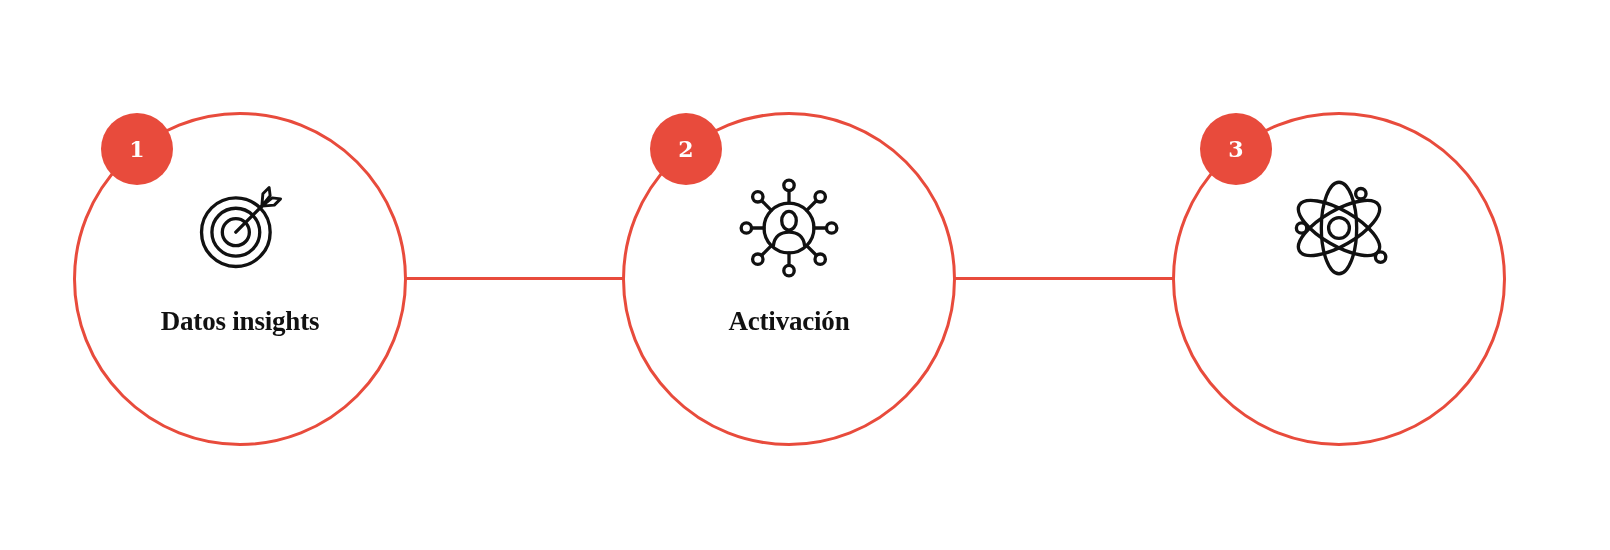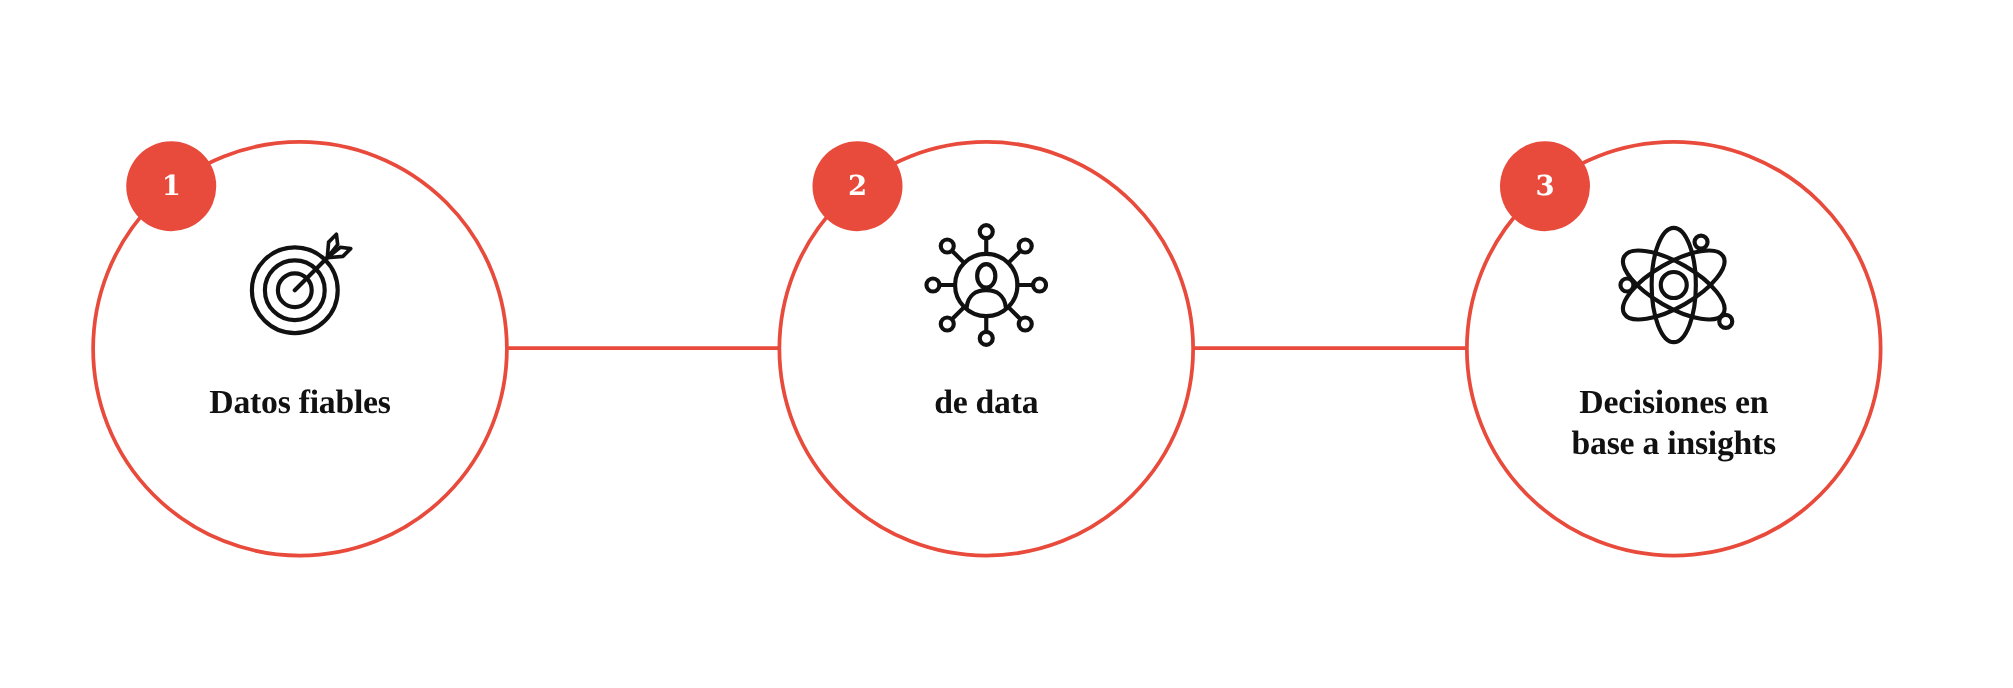--- a/index.html
+++ b/index.html
@@ -93,21 +93,21 @@
       <svg viewBox="0 0 100 100" fill="none" stroke="#111" stroke-width="3.2" stroke-linecap="round" stroke-linejoin="round">
         <circle cx="46" cy="54" r="33"></circle>
         <circle cx="46" cy="54" r="23"></circle>
         <circle cx="46" cy="54" r="13"></circle>
         <line x1="46" y1="54" x2="76" y2="24"></line>
         <path d="M71 29 L72 17 L78 11 L79 19 Z" stroke-width="2.8"></path>
         <path d="M71 29 L83 28 L89 22 L81 21 Z" stroke-width="2.8"></path>
       </svg>
     </div>
     <div class="label">
-      <span>Datos fiables</span>
+      <span>Datos insights</span>
     </div>
   </div>
 
   <div class="step" style="left:622px;">
     <div class="ring"></div>
     <div class="badge">2</div>
     <div class="icon">
       <svg viewBox="0 0 100 100" fill="none" stroke="#111" stroke-width="3.2" stroke-linecap="round" stroke-linejoin="round">
         <circle cx="50" cy="50" r="24"></circle>
         <ellipse cx="50" cy="43" rx="7" ry="9"></ellipse>
@@ -126,37 +126,33 @@
         <circle cx="50" cy="91" r="5"></circle>
         <circle cx="9" cy="50" r="5"></circle>
         <circle cx="91" cy="50" r="5"></circle>
         <circle cx="20" cy="20" r="5"></circle>
         <circle cx="80" cy="20" r="5"></circle>
         <circle cx="20" cy="80" r="5"></circle>
         <circle cx="80" cy="80" r="5"></circle>
       </svg>
     </div>
     <div class="label">
-      <span>de data</span>
+      <span>Activación</span>
     </div>
   </div>
 
   <div class="step" style="left:1172px;">
     <div class="ring"></div>
     <div class="badge">3</div>
     <div class="icon">
       <svg viewBox="0 0 100 100" fill="none" stroke="#111" stroke-width="3.2" stroke-linecap="round" stroke-linejoin="round">
         <ellipse cx="50" cy="50" rx="17" ry="44"></ellipse>
         <ellipse cx="50" cy="50" rx="17" ry="44" transform="rotate(60 50 50)"></ellipse>
         <ellipse cx="50" cy="50" rx="17" ry="44" transform="rotate(-60 50 50)"></ellipse>
         <circle cx="50" cy="50" r="10"></circle>
         <circle cx="71" cy="17" r="5" fill="#fff"></circle>
         <circle cx="14" cy="50" r="5" fill="#fff"></circle>
         <circle cx="90" cy="78" r="5" fill="#fff"></circle>
       </svg>
     </div>
-    <div class="label">
-      <span>Decisiones en</span>
-      <span>base a insights</span>
-    </div>
   </div>
 
 </div>
 
 </body></html>

